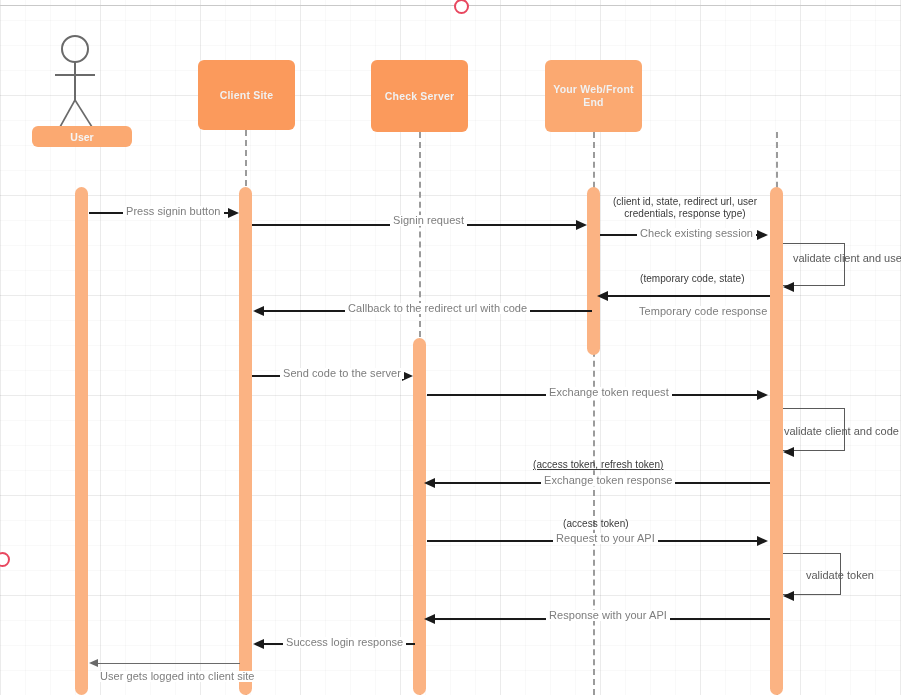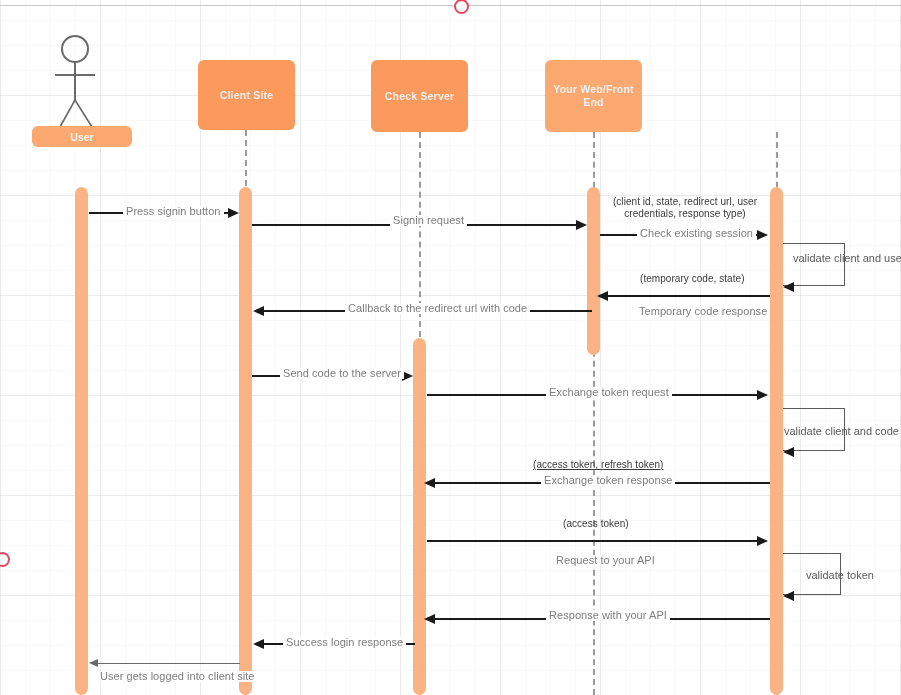--- a/index.html
+++ b/index.html
@@ -217,21 +217,21 @@
   <div class="self-label" style="left:777px;top:426px;margin-left:7px;">validate client and code</div>
 
   <div class="note-label" style="left:533px;top:459px;text-decoration:underline;">(access token, refresh token)</div>
   <div class="msg-line" style="left:432px;top:482px;width:338px;"></div>
   <div class="arrow-l" style="left:424px;top:478px;"></div>
   <div class="msg-label" style="left:541px;top:475px;">Exchange token response</div>
 
   <div class="note-label" style="left:563px;top:518px;">(access token)</div>
   <div class="msg-line" style="left:427px;top:540px;width:336px;"></div>
   <div class="arrow-r" style="left:757px;top:536px;"></div>
-  <div class="msg-label" style="left:553px;top:555px;">Request to your API</div>
+  <div class="msg-label" style="left:553px;top:533px;">Request to your API</div>
 
   <div class="self-msg" style="left:783px;top:553px;width:58px;height:42px;"></div>
   <div class="arrow-l" style="left:783px;top:591px;"></div>
   <div class="self-label" style="left:806px;top:570px;">validate token</div>
 
   <div class="msg-line" style="left:432px;top:618px;width:338px;"></div>
   <div class="arrow-l" style="left:424px;top:614px;"></div>
   <div class="msg-label" style="left:546px;top:610px;">Response with your API</div>
 
   <div class="msg-line" style="left:262px;top:643px;width:153px;"></div>

